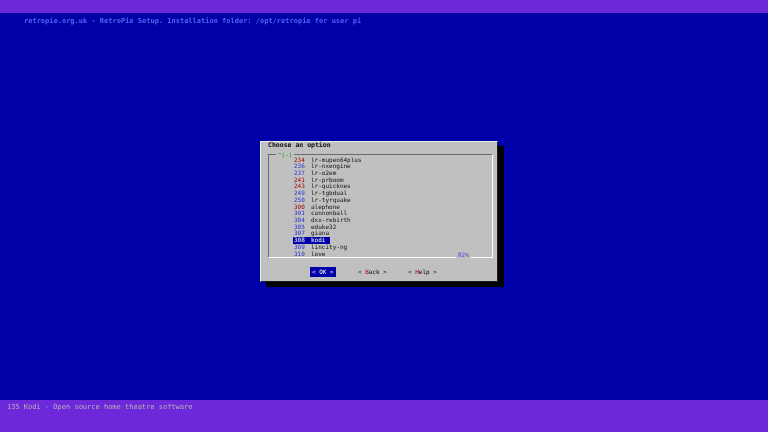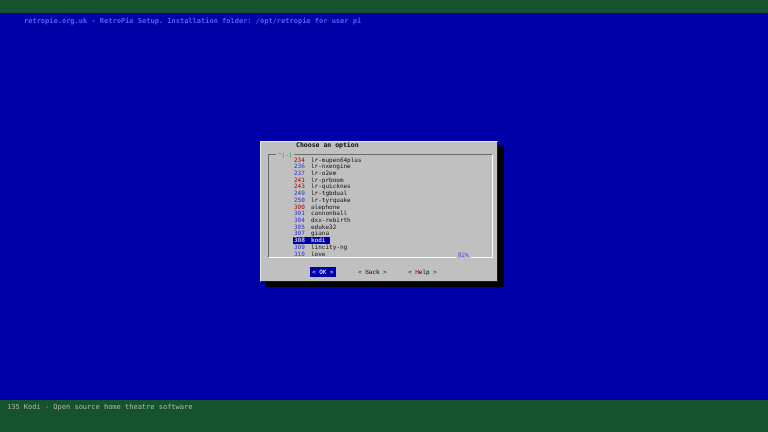--- a/index.html
+++ b/index.html
@@ -1,33 +1,33 @@
 <!DOCTYPE html>
 <html><head>
 <meta charset="utf-8">
 <style>
   * { margin:0; padding:0; box-sizing:border-box; }
   html,body { width:768px; height:432px; background:#000; overflow:hidden;
               font-family:"DejaVu Sans Mono","Liberation Mono",monospace; }
-  .stage { position:relative; width:768px; height:432px; background:#14532d; }
+  .stage { position:relative; width:768px; height:432px; background:#6d28d9; }
 
   
   .screen { position:absolute; left:0; top:13px; width:768px; height:387px; background:#0000a8; }
 
   .backtitle { position:absolute; left:24px; top:3px; font-size:7px; line-height:10px;
                font-weight:bold; color:#5561f0; letter-spacing:0; white-space:nowrap; }
 
   
   .dialog { position:absolute; left:260px; top:128px; width:238px; height:141px;
             background:#c0c0c0;
             border-top:1px solid #ececec; border-left:1px solid #ececec;
             border-right:1px solid #1c1c1c; border-bottom:1px solid #1c1c1c;
             box-shadow:6px 5px 0 0 #000; }
   .dialog-title { position:absolute; left:7px; top:0; font-size:6.5px; line-height:7px;
-                  font-weight:bold; color:#0a0a0a; white-space:nowrap;margin-left:28px; }
+                  font-weight:bold; color:#0a0a0a; white-space:nowrap; }
 
   .listbox { position:absolute; left:7px; top:12px; width:225px; height:104px;
              background:#c0c0c0; overflow:hidden;
              border-top:1px solid #6a6a6a; border-left:1px solid #6a6a6a;
              border-right:1px solid #fdfdfd; border-bottom:1px solid #fdfdfd;
              padding-top:1.5px; }
   .menu-row { height:6.73px; font-size:6px; line-height:6.73px; white-space:nowrap;
               padding-left:24px; }
   .row-inner { display:inline-block; padding:0 1px; }
   .row-inner.sel { background:#0000a8; padding-right:5px; }

